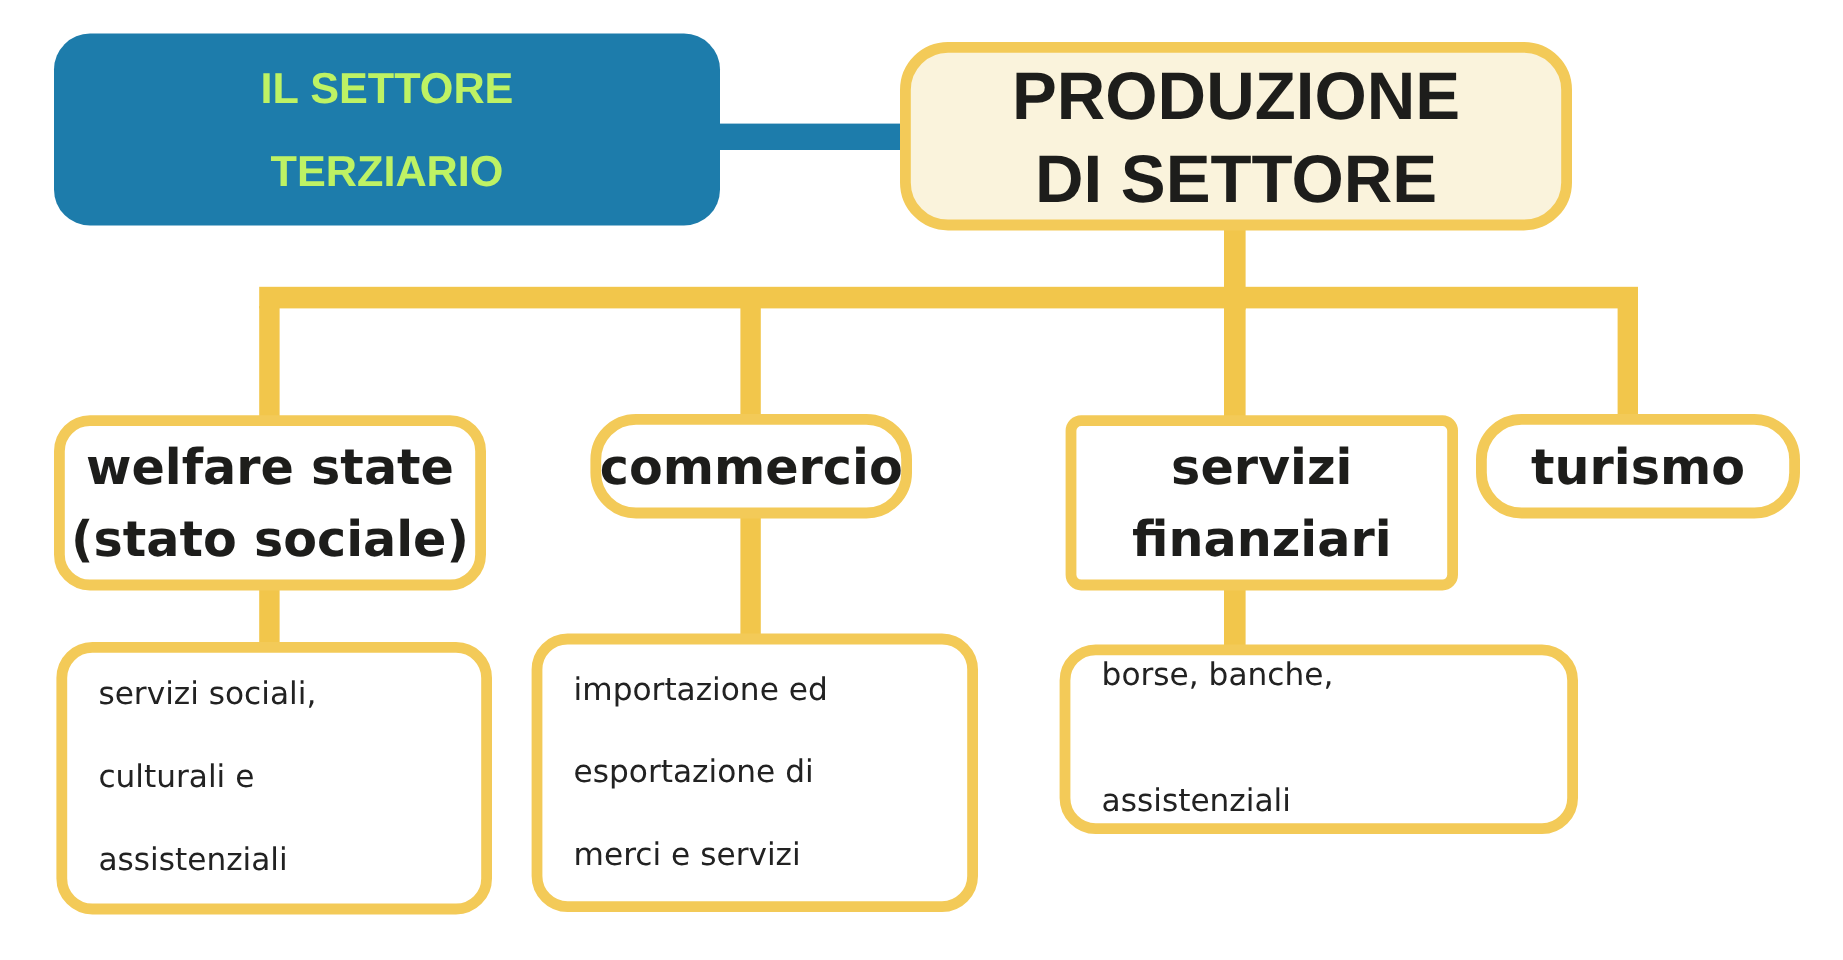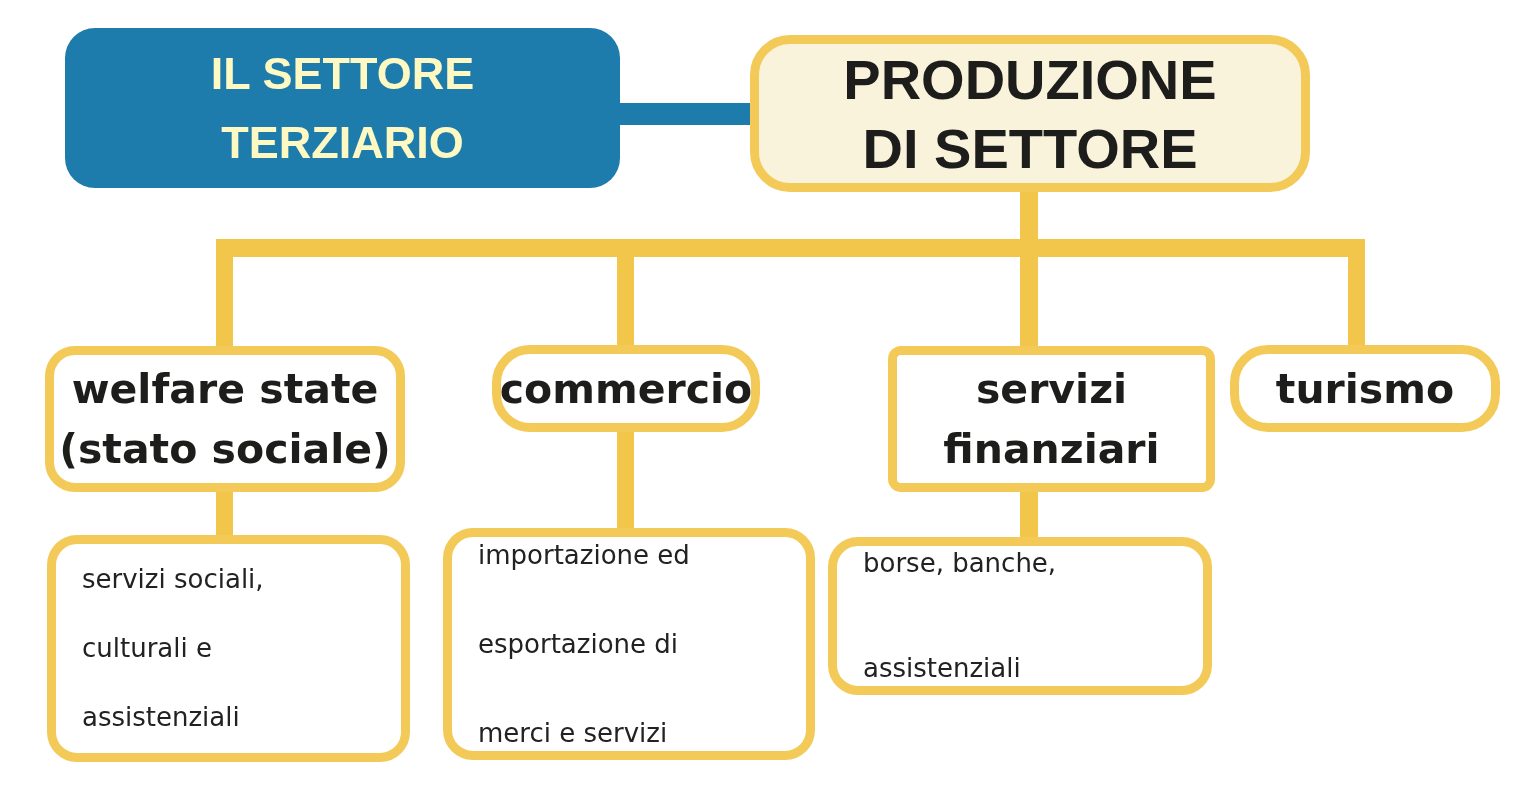--- a/index.html
+++ b/index.html
@@ -22,25 +22,24 @@
   .blue-line{position:absolute;background:var(--blue);}
   .node{
     position:absolute;box-sizing:border-box;
     display:flex;flex-direction:column;
     align-items:center;justify-content:center;
     text-align:center;white-space:nowrap;
   }
   .root-node{
     background:var(--blue);
     border-radius:30px;
-    color:#fef9c3;
+    color:#bef264;
     font-family:"Liberation Sans", sans-serif;
-    font-weight:bold;font-size:45px;line-height:69px;
+    font-weight:bold;font-size:36px;line-height:69px;
     z-index:2;
-    margin-left:20px;
   }
   .prod-node{
     background:var(--cream);
     border:9px solid var(--border-yellow);
     border-radius:40px;
     color:var(--ink);
     font-family:"Liberation Sans", sans-serif;
     font-weight:bold;font-size:56px;line-height:69px;
     z-index:2;
   }
@@ -108,24 +107,24 @@
   <div class="node branch-node" style="left:1230px;top:345px;width:270px;height:87px;border-radius:38px;">
     <span class="txt">turismo</span>
   </div>
 
   <div class="node detail-node" style="left:47px;top:535px;width:363px;height:227px;">
     <span class="txt">servizi sociali,</span>
     <span class="txt">culturali e</span>
     <span class="txt">assistenziali</span>
   </div>
 
-  <div class="node detail-node" style="left:443px;top:528px;width:372px;height:232px;gap:20px;">
+  <div class="node detail-node" style="left:443px;top:528px;width:372px;height:232px;">
     <span class="txt">importazione ed</span>
     <span class="txt">esportazione di</span>
     <span class="txt">merci e servizi</span>
   </div>
 
-  <div class="node detail-node" style="left:828px;top:537px;width:384px;height:158px;gap:36px;">
+  <div class="node detail-node" style="left:883px;top:537px;width:432px;height:158px;gap:36px;">
     <span class="txt">borse, banche,</span>
     <span class="txt">assistenziali</span>
   </div>
 
 </div>
 
 </body></html>

